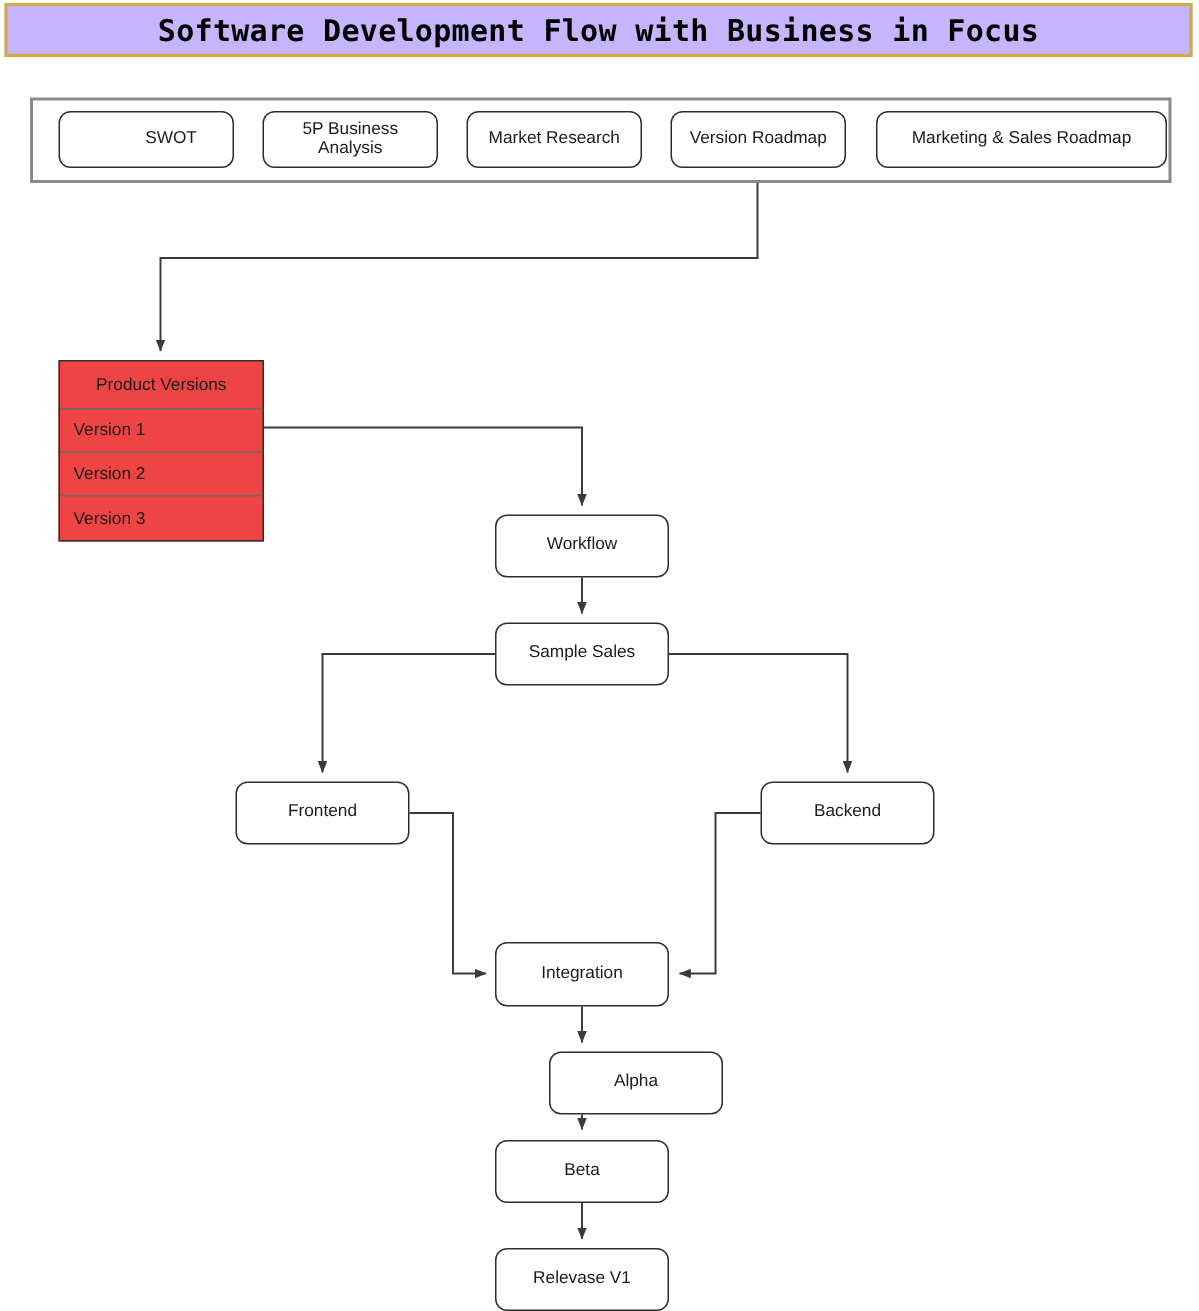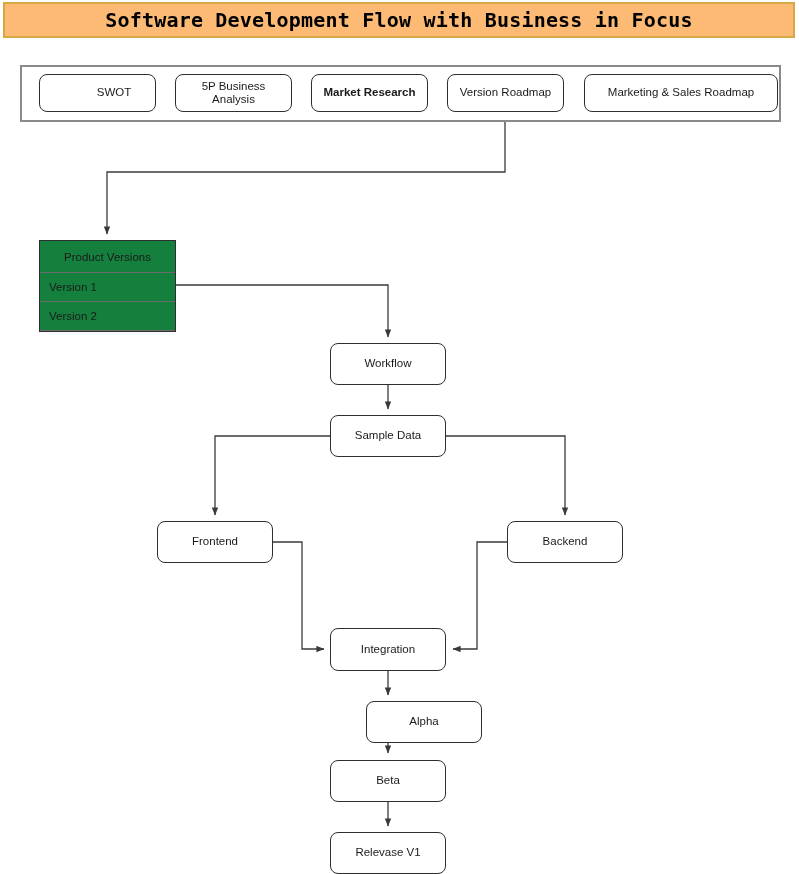--- a/index.html
+++ b/index.html
@@ -20,21 +20,21 @@
     width: 799px;
     height: 874px;
   }
   
   .title-banner {
     position: absolute;
     left: 3px;
     top: 2px;
     width: 792px;
     height: 36px;
-    background: #fdba74;
+    background: #c4b5fd;
     border: 2px solid #d4a843;
     box-sizing: border-box;
     display: flex;
     align-items: center;
     justify-content: center;
   }
   .title-text {
     font-family: "DejaVu Sans Mono", monospace;
     font-weight: bold;
     font-size: 20px;
@@ -70,21 +70,21 @@
     padding: 0 5px;
   }
   
   .pv-table {
     position: absolute;
     left: 39px;
     top: 240px;
     width: 137px;
     box-sizing: border-box;
     border: 1px solid #2e2e2e;
-    background: #15803d;
+    background: #ef4444;
   }
   .pv-header {
     height: 32px;
     border-bottom: 1px solid #6b6b6b;
     display: flex;
     align-items: center;
     justify-content: center;
     font-size: 11.5px;
     color: #1a1a1a;
     box-sizing: border-box;
@@ -139,42 +139,43 @@
 </div>
 
 <div class="top-container"></div>
 
 <div class="node" style="left:39px; top:74px; width:117px; height:38px;padding-left:38px;">
   <span>SWOT</span>
 </div>
 <div class="node" style="left:175px; top:74px; width:117px; height:38px;">
   <span>5P Business Analysis</span>
 </div>
-<div class="node" style="left:311px; top:74px; width:117px; height:38px;font-weight:bold;">
+<div class="node" style="left:311px; top:74px; width:117px; height:38px;">
   <span>Market Research</span>
 </div>
 <div class="node" style="left:447px; top:74px; width:117px; height:38px;text-align:center;">
   <span>Version Roadmap</span>
 </div>
 <div class="node" style="left:584px; top:74px; width:194px; height:38px;">
   <span>Marketing &amp; Sales Roadmap</span>
 </div>
 
 <div class="pv-table">
   <div class="pv-header">Product Versions</div>
   <div class="pv-row">Version 1</div>
   <div class="pv-row">Version 2</div>
+  <div class="pv-row last">Version 3</div>
 </div>
 
 <div class="node" style="left:330px; top:343px; width:116px; height:42px;">
   <span>Workflow</span>
 </div>
 
 <div class="node" style="left:330px; top:415px; width:116px; height:42px;">
-  <span>Sample Data</span>
+  <span>Sample Sales</span>
 </div>
 
 <div class="node" style="left:157px; top:521px; width:116px; height:42px;">
   <span>Frontend</span>
 </div>
 
 <div class="node" style="left:507px; top:521px; width:116px; height:42px;">
   <span>Backend</span>
 </div>
 

